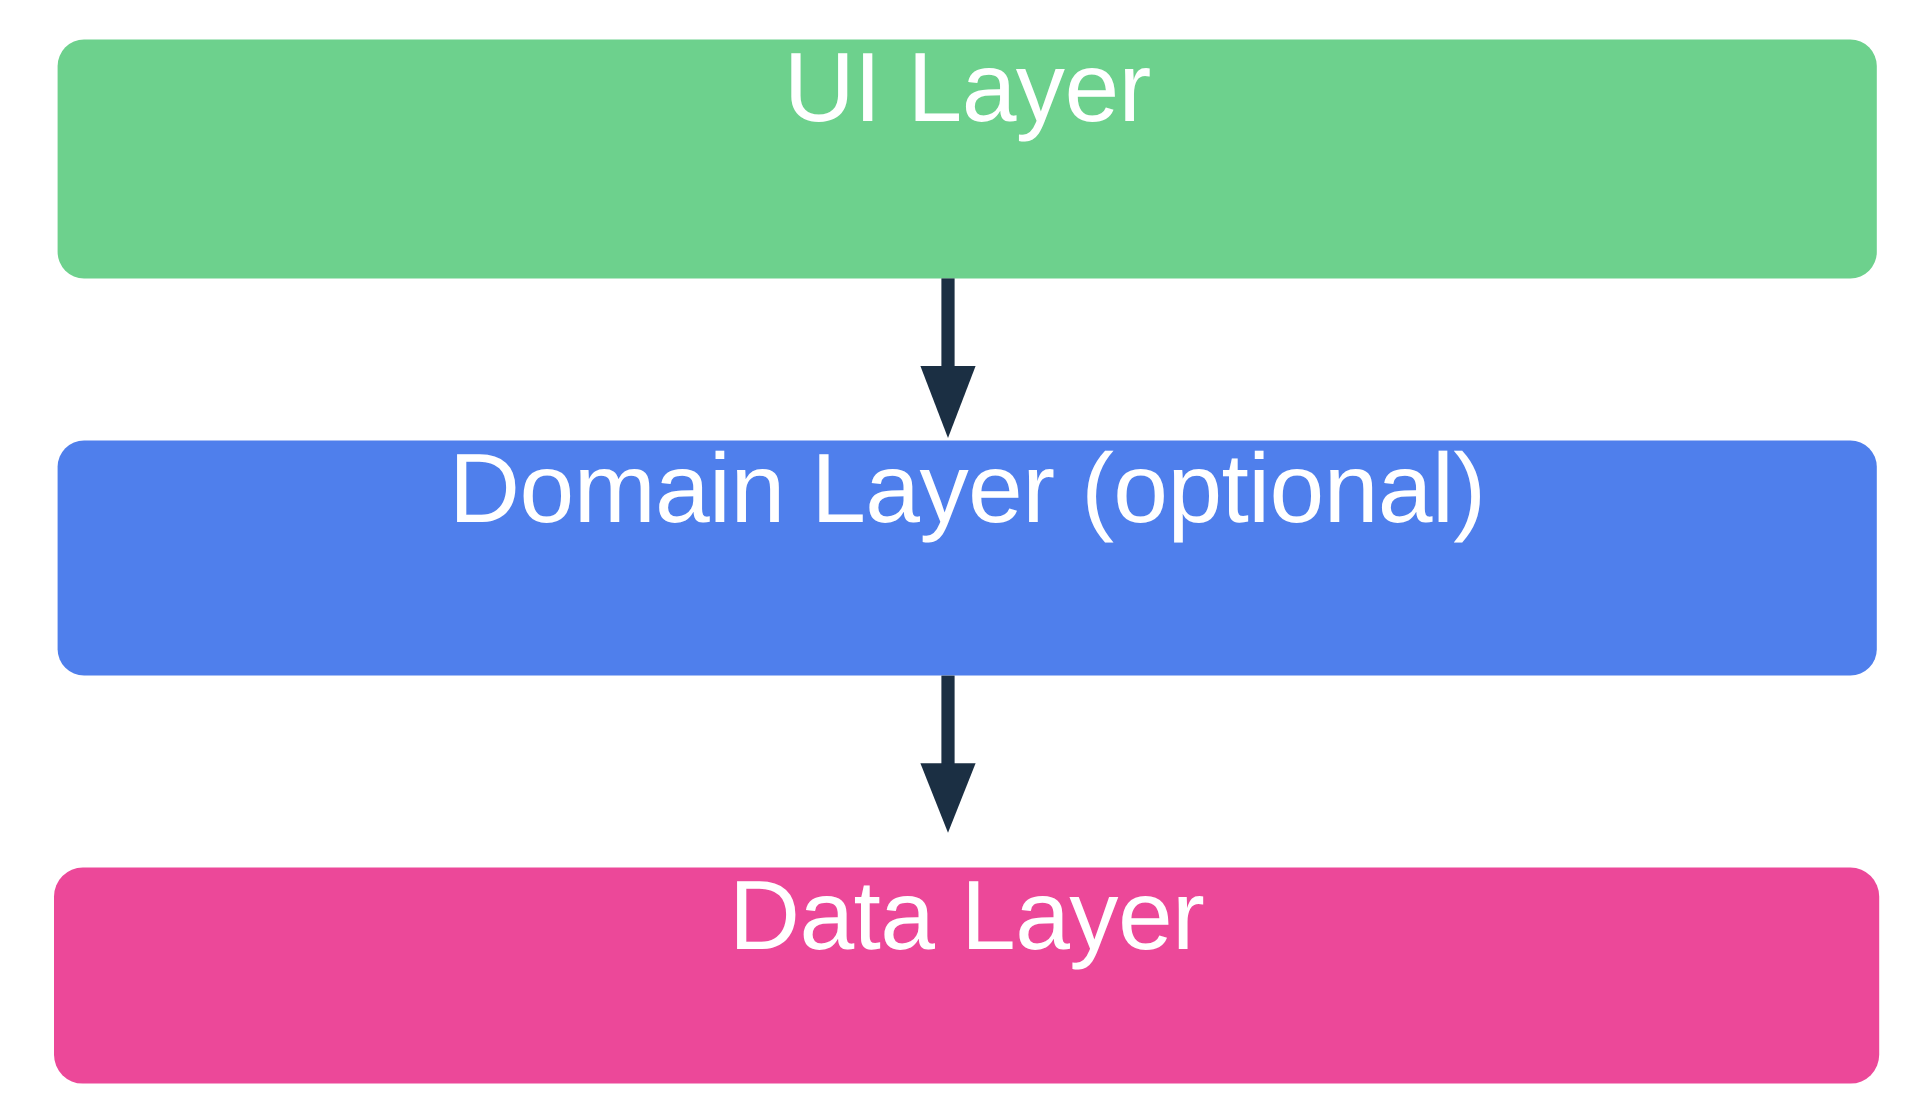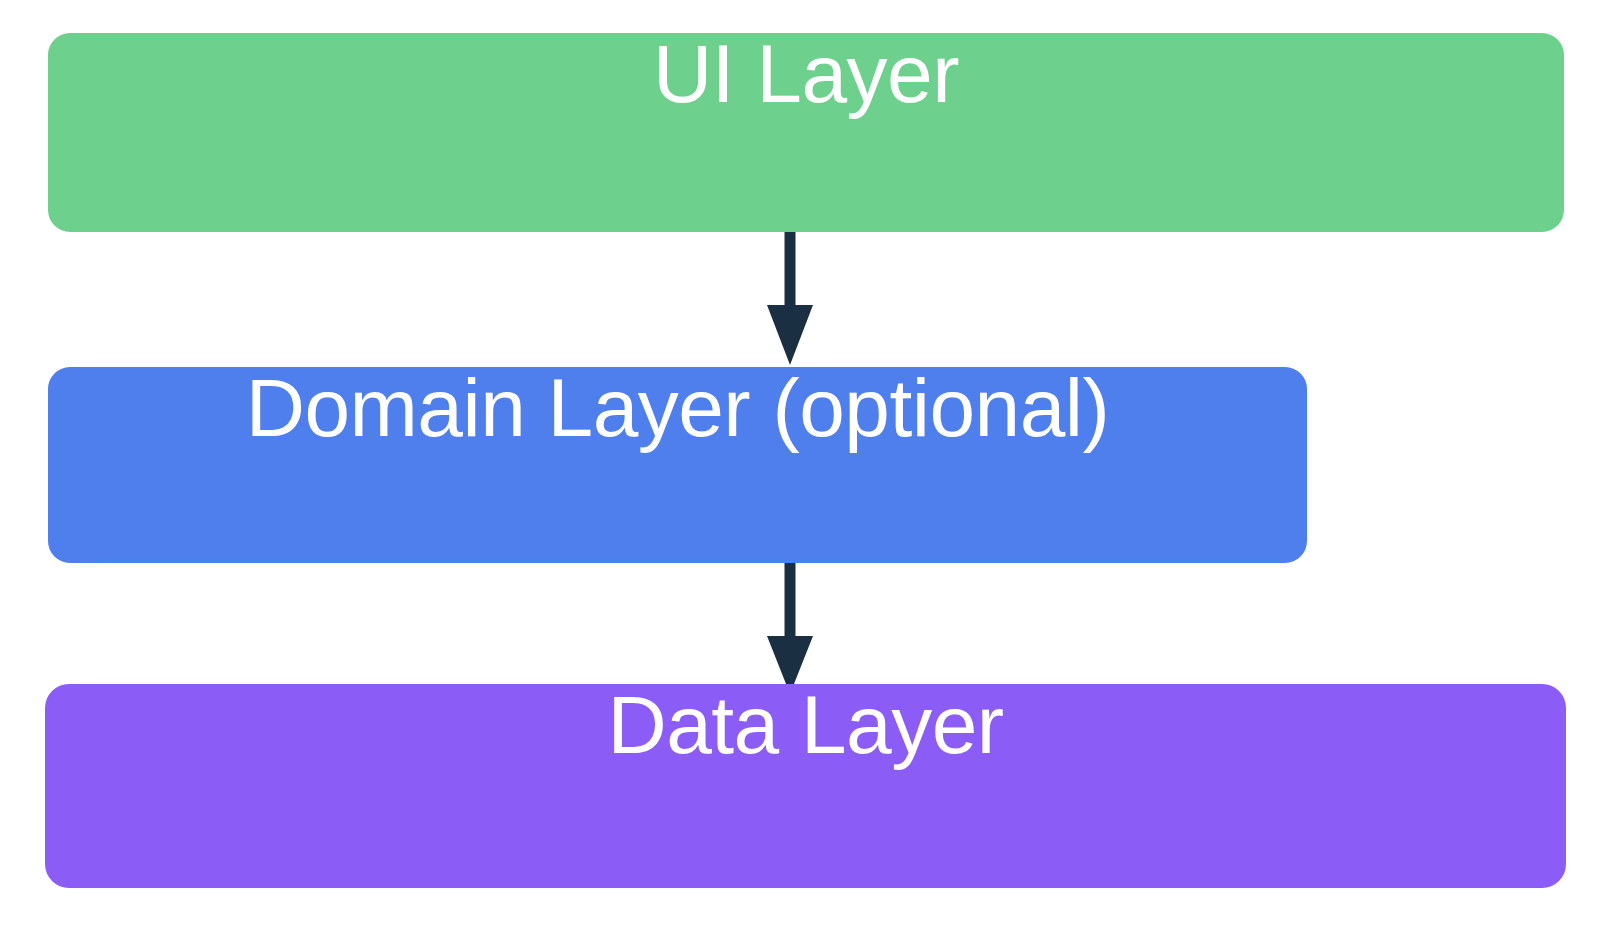--- a/index.html
+++ b/index.html
@@ -39,31 +39,31 @@
     left: 48px;
     top: 33px;
     width: 1516px;
     height: 199px;
     background: #6dd18d;
     border-radius: 22px;
   }
   #box-domain-layer {
     left: 48px;
     top: 367px;
-    width: 1259px;
+    width: 1516px;
     height: 196px;
     background: #4f7fec;
     border-radius: 22px;
   }
   #box-data-layer {
     left: 45px;
-    top: 684px;
+    top: 723px;
     width: 1521px;
-    height: 204px;
-    background: #8b5cf6;
+    height: 180px;
+    background: #ec4899;
     border-radius: 24px;
   }
   .connector-arrow {
     position: absolute;
     left: 0;
     top: 0;
     width: 1600px;
     height: 932px;
     pointer-events: none;
   }

